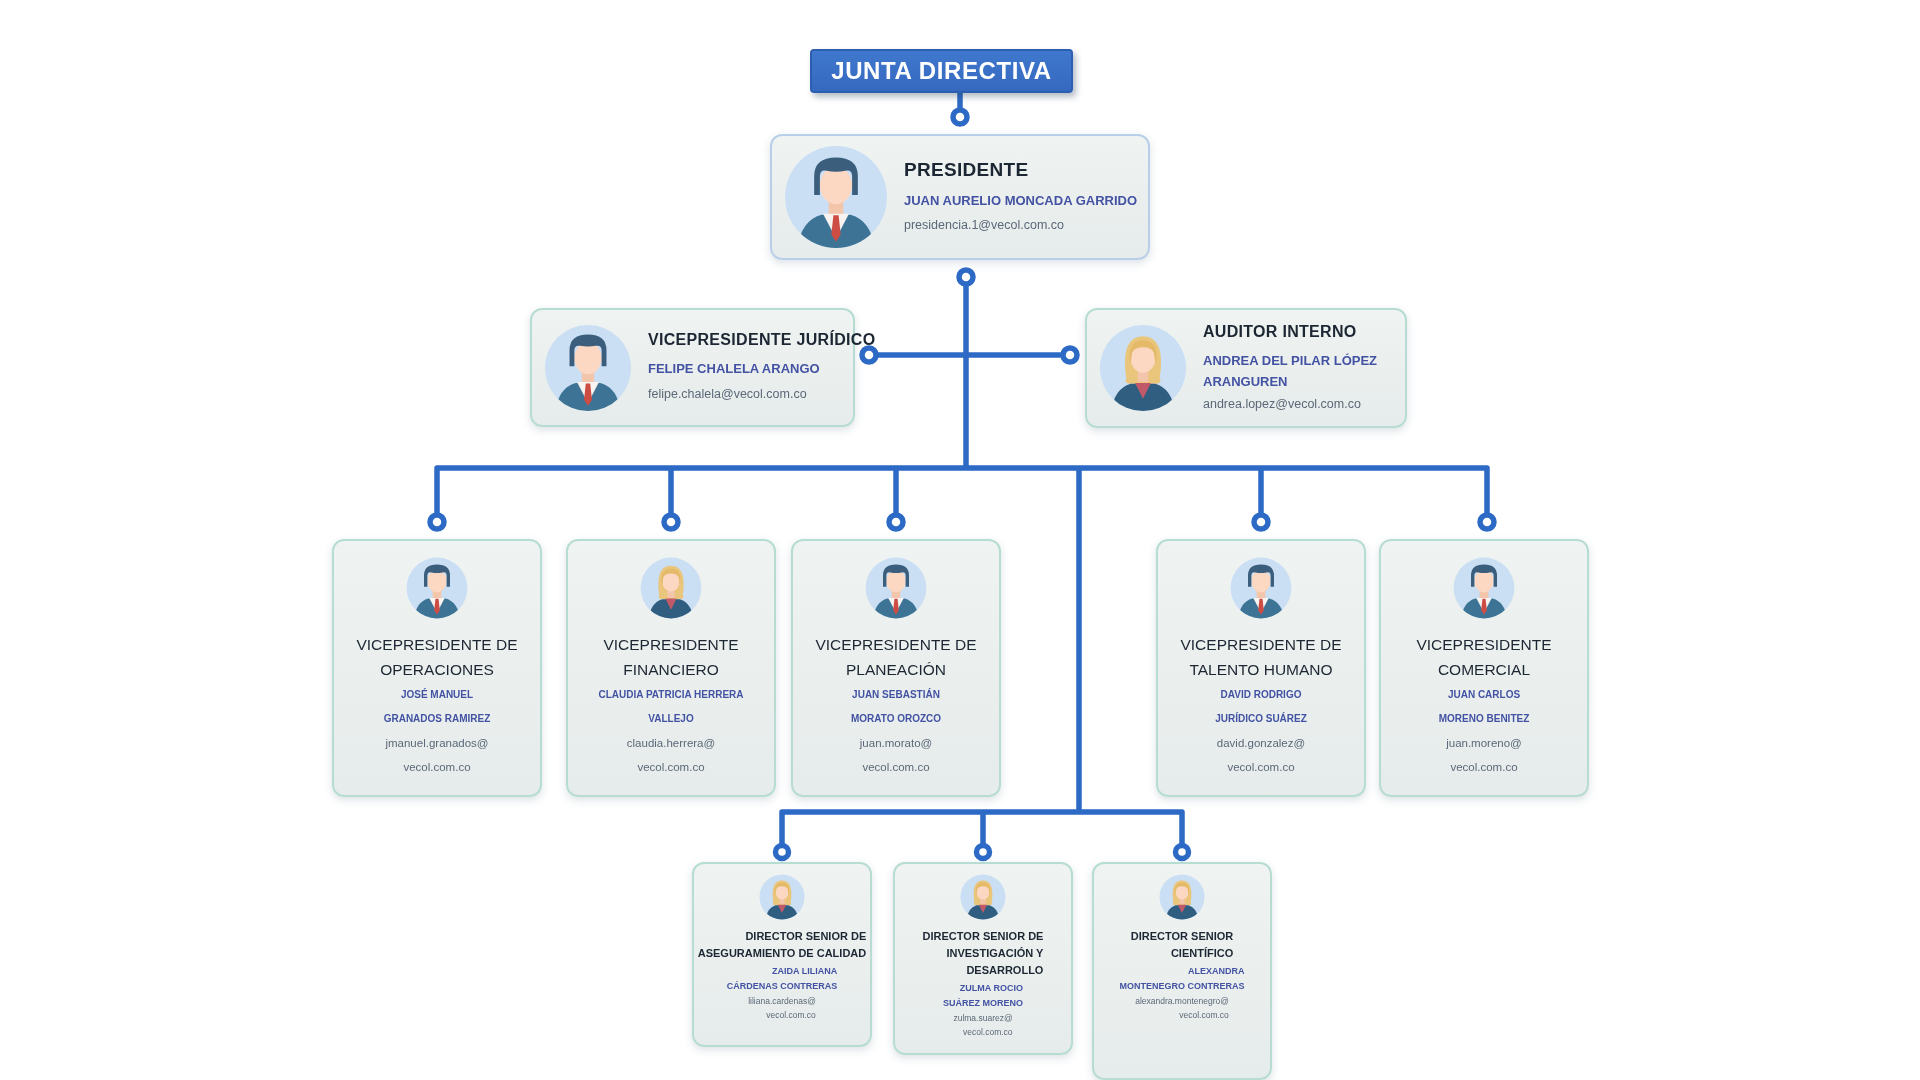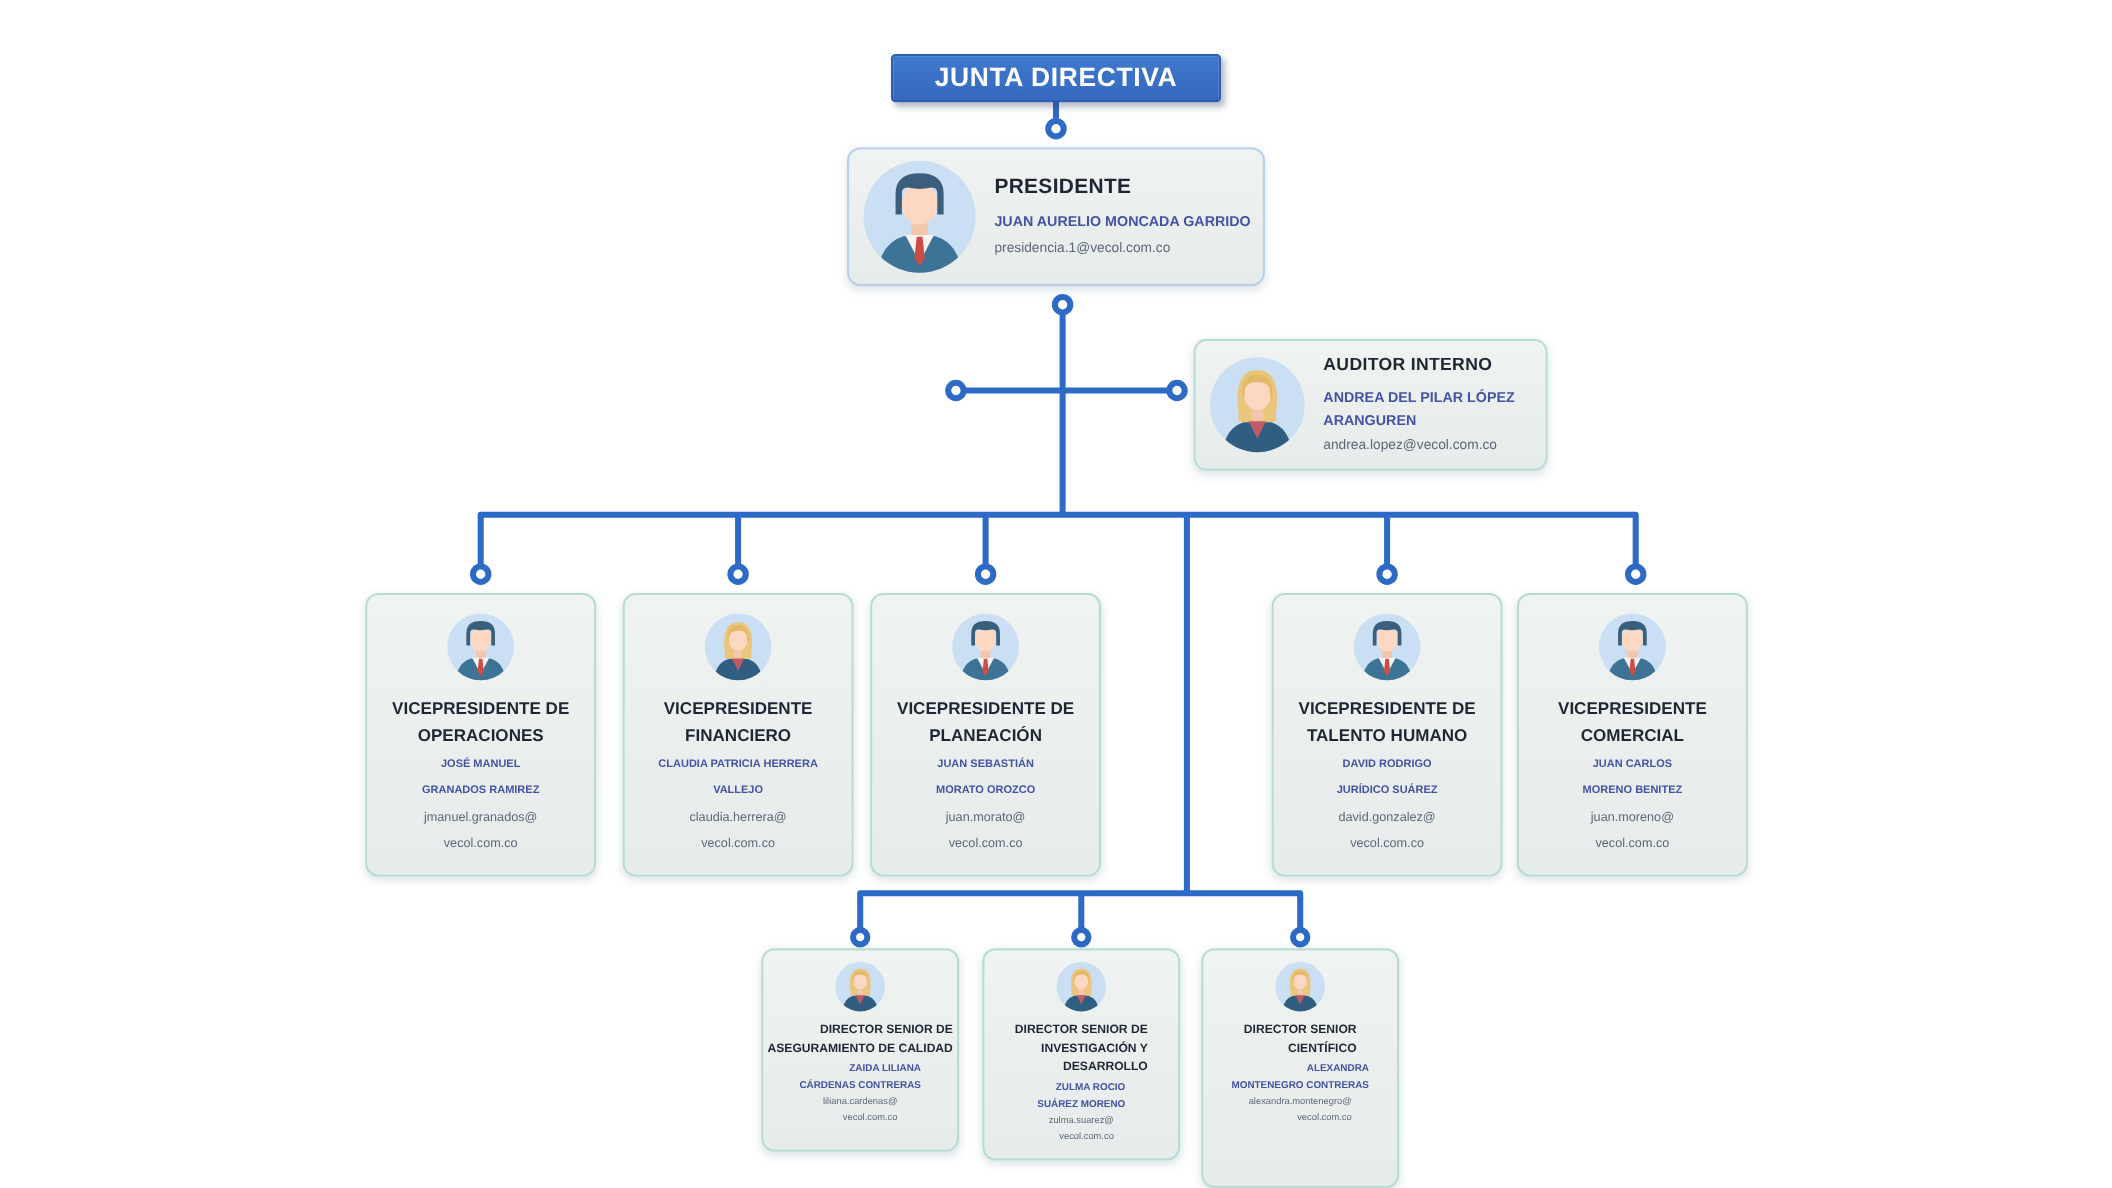--- a/index.html
+++ b/index.html
@@ -2,21 +2,21 @@
 <html><head>
 <meta charset="utf-8">
 <style>
   html,body{margin:0;padding:0;background:#ffffff;}
   body{width:1920px;height:1080px;overflow:hidden;position:relative;
        font-family:"Liberation Sans",sans-serif;}
   .canvas{position:absolute;inset:0;width:1920px;height:1080px;}
   svg.connectors{position:absolute;left:0;top:0;width:1920px;height:1080px;pointer-events:none;}
 
   
-  .root-box{position:absolute;left:810px;top:49px;width:300px;height:44px;
+  .root-box{position:absolute;left:810px;top:49px;width:263px;height:44px;
     background:linear-gradient(180deg,#3f78cd,#3569bf);
     border:2px solid #2d5fb0;border-radius:4px;box-sizing:border-box;
     box-shadow:3px 4px 6px rgba(40,60,90,.35);
     display:flex;align-items:center;justify-content:center;}
   .root-box span{color:#ffffff;font-weight:bold;font-size:24px;letter-spacing:.6px;}
 
   
   .card{position:absolute;box-sizing:border-box;border-radius:12px;
     background:linear-gradient(180deg,#eff3f2,#e6eceb);
     border:2px solid #b7dcd2;
@@ -25,21 +25,21 @@
 
   .h-card{display:flex;align-items:center;padding:8px 14px 8px 12px;gap:16px;}
   .h-info{display:flex;flex-direction:column;min-width:0;}
   .h-title{font-size:19px;font-weight:bold;color:#1d2733;letter-spacing:.3px;white-space:nowrap;}
   .h-card.mid .h-title{font-size:16px;}
   .h-name{margin-top:9px;font-size:13px;font-weight:bold;color:#4352a3;line-height:1.65;}
   .h-email{margin-top:5px;font-size:12.5px;color:#5c6878;line-height:1.5;}
   .h-name .ln,.h-email .ln{display:block;white-space:nowrap;}
 
   .v-card{display:flex;flex-direction:column;align-items:center;text-align:center;padding-top:16px;}
-  .v-title{margin-top:13px;font-size:15.5px;font-weight:bold;color:#1d2733;line-height:25px;}
+  .v-title{margin-top:13px;font-size:15.5px;font-weight:normal;color:#1d2733;line-height:25px;}
   .v-name{margin-top:1px;font-size:10px;font-weight:bold;color:#4352a3;line-height:24px;}
   .v-email{font-size:11.5px;color:#5c6878;line-height:24px;}
 
   .d-card{display:flex;flex-direction:column;align-items:center;text-align:right;padding-top:10px;}
   .d-title{margin-top:8px;font-size:11px;font-weight:bold;color:#1d2733;line-height:17px;}
   .d-name{margin-top:2px;font-size:9px;font-weight:bold;color:#4352a3;line-height:15px;}
   .d-email{font-size:8.5px;color:#5c6878;line-height:14px;}
 
   .ln{display:block;white-space:nowrap;}
 
@@ -126,20 +126,34 @@
       <div class="h-title">PRESIDENTE</div>
       <div class="h-name">
         <span class="ln">JUAN AURELIO MONCADA GARRIDO</span>
       </div>
       <div class="h-email">
         <span class="ln">presidencia.1@vecol.com.co</span>
       </div>
     </div>
   </div>
 
+  <div class="card h-card mid" style="left:530px;top:308px;width:325px;height:119px">
+    <svg class="avatar av-md">
+        <use href="#av-male"></use>
+      </svg>
+    <div class="h-info">
+      <div class="h-title">VICEPRESIDENTE JURÍDICO</div>
+      <div class="h-name">
+        <span class="ln">FELIPE CHALELA ARANGO</span>
+      </div>
+      <div class="h-email">
+        <span class="ln">felipe.chalela@vecol.com.co</span>
+      </div>
+    </div>
+  </div>
 
   <div class="card h-card mid" style="left:1085px;top:308px;width:322px;height:120px">
     <svg class="avatar av-md">
         <use href="#av-female"></use>
       </svg>
     <div class="h-info">
       <div class="h-title">AUDITOR INTERNO</div>
       <div class="h-name">
         <span class="ln">ANDREA DEL PILAR LÓPEZ</span>
         <span class="ln">ARANGUREN</span>

